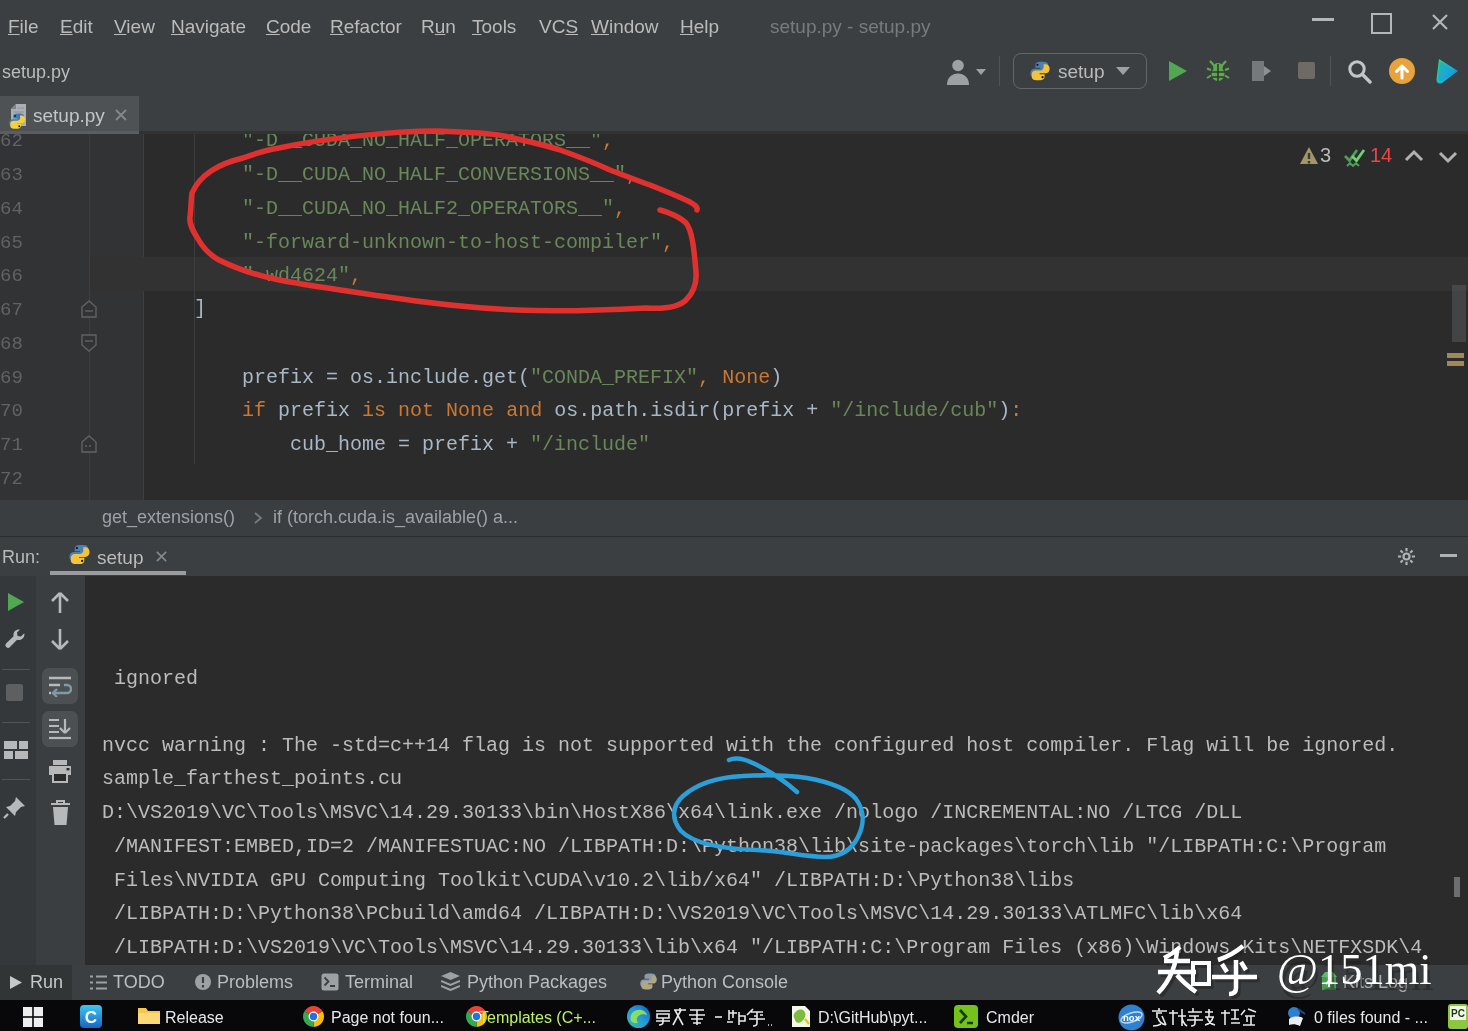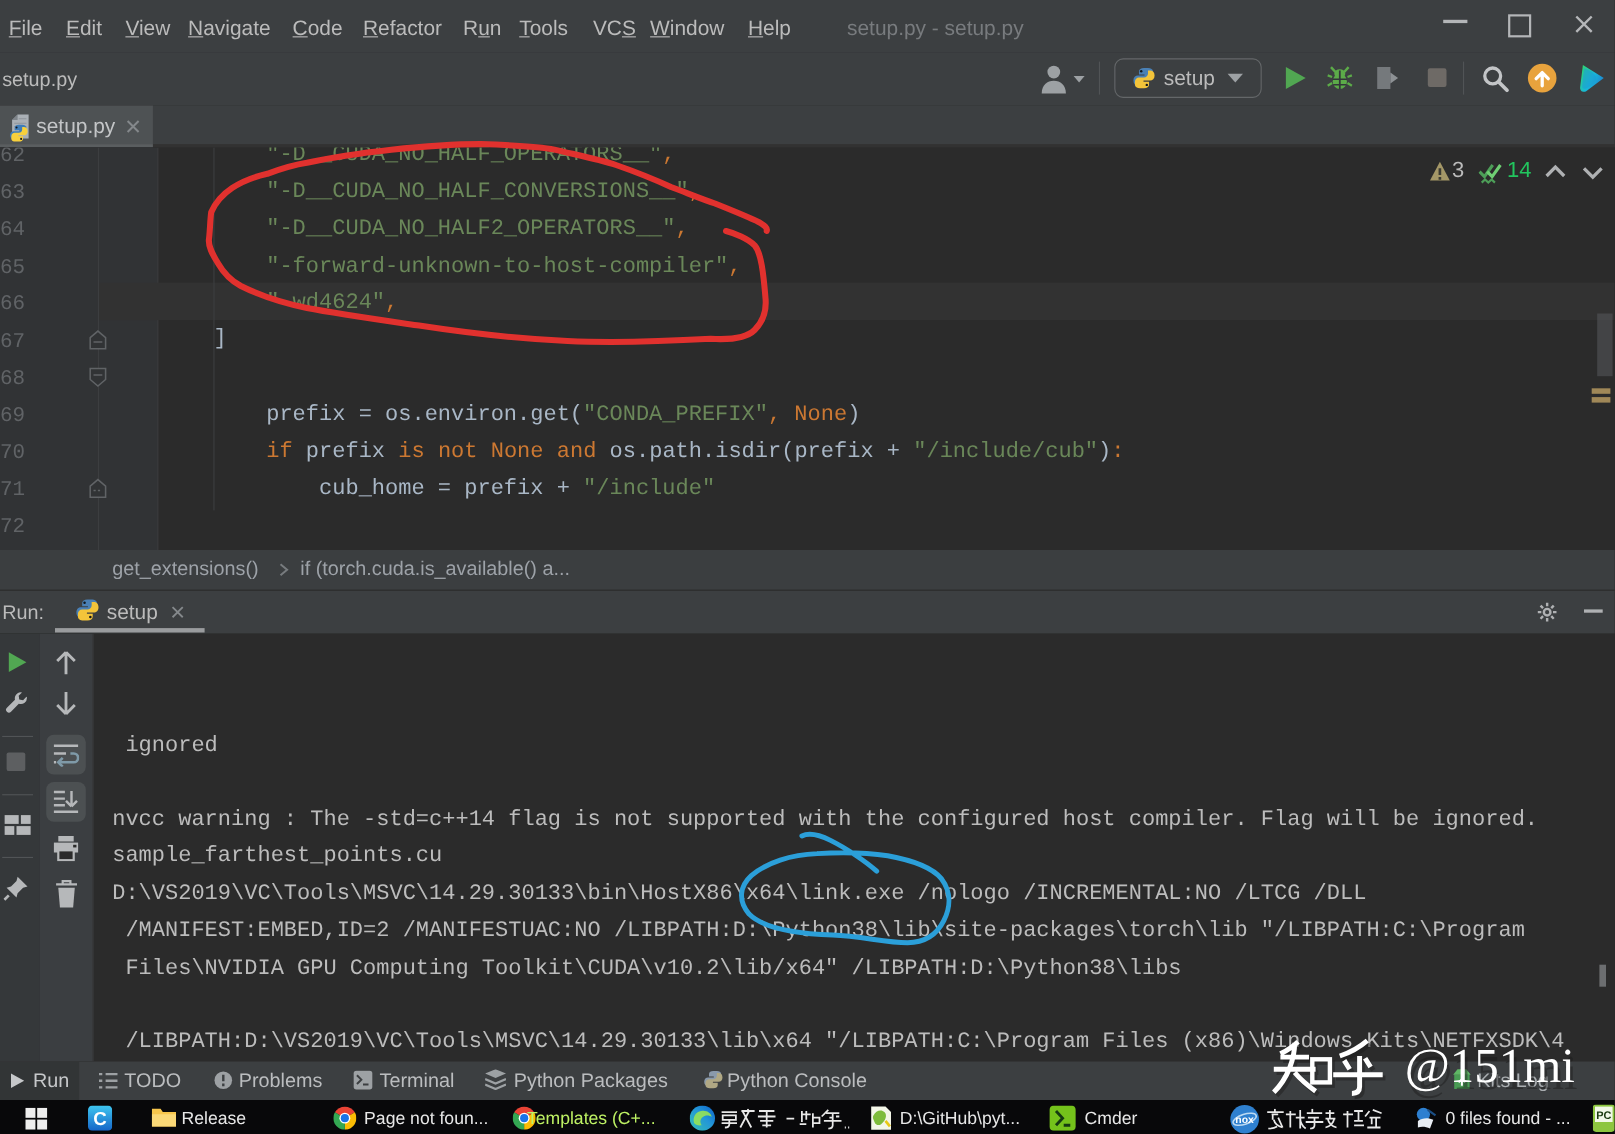--- a/index.html
+++ b/index.html
@@ -152,35 +152,35 @@
       <path d="M2 8l7-6 7 6v10H2z" fill="#313335" stroke="#606366" stroke-width="1.4"></path>
         <path d="M5 12h8" stroke="#606366" stroke-width="1.4" stroke-dasharray="2 2"></path>
     </svg>
 
     <div class="cl" style="top:-5px"><span class="s">        "-D__CUDA_NO_HALF_OPERATORS__"</span><span class="k">,</span></div>
     <div class="cl" style="top:29px"><span class="s">        "-D__CUDA_NO_HALF_CONVERSIONS__"</span><span class="k">,</span></div>
     <div class="cl" style="top:63px"><span class="s">        "-D__CUDA_NO_HALF2_OPERATORS__"</span><span class="k">,</span></div>
     <div class="cl" style="top:97px"><span class="s">        "-forward-unknown-to-host-compiler"</span><span class="k">,</span></div>
     <div class="cl" style="top:130px"><span class="s">        "-wd4624"</span><span class="k">,</span></div>
     <div class="cl" style="top:163px"><span class="n">    ]</span></div>
-    <div class="cl" style="top:232px"><span class="n">        prefix = os.environ.get(</span><span class="s">"CONDA_PREFIX"</span><span class="k">,</span><span class="n"> </span><span class="k">None</span><span class="n">)</span></div>
+    <div class="cl" style="top:232px"><span class="n">        prefix = os.include.get(</span><span class="s">"CONDA_PREFIX"</span><span class="k">,</span><span class="n"> </span><span class="k">None</span><span class="n">)</span></div>
     <div class="cl" style="top:265px"><span class="n">        </span><span class="k">if</span><span class="n"> prefix </span><span class="k">is</span><span class="n"> </span><span class="k">not</span><span class="n"> </span><span class="k">None</span><span class="n"> </span><span class="k">and</span><span class="n"> os.path.isdir(prefix + </span><span class="s">"/include/cub"</span><span class="n">)</span><span class="k">:</span></div>
     <div class="cl" style="top:299px"><span class="n">            cub_home = prefix + </span><span class="s">"/include"</span></div>
 
     <svg class="abs" style="left:1299px;top:12px" width="20" height="20" viewBox="0 0 20 20">
       <path d="M10 1L19 18H1z" fill="#a49767"></path>
         <path d="M10 7v6M10 15v2.4" stroke="#3b3b33" stroke-width="2.4"></path>
     </svg>
     <div class="abs" style="left:1320px;top:10px;font-size:20px;color:#bbbbbb">3</div>
     <svg class="abs" style="left:1344px;top:13px" width="23" height="23" viewBox="0 0 23 23">
       <path d="M1 9l4.5 4.5L13 3" fill="none" stroke="#4d9e58" stroke-width="2.8"></path>
       <path d="M8 9l4.5 4.5L20 3" fill="none" stroke="#6fcf73" stroke-width="2.8"></path>
       <path d="M3 19l3-2.8 3 2.8 3-2.8 3 2.8" fill="none" stroke="#4d9e58" stroke-width="2"></path>
     </svg>
-    <div class="abs" style="left:1370px;top:10px;font-size:20px;color:#22c55e">14</div>
+    <div class="abs" style="left:1370px;top:10px;font-size:20px;color:#ef4444">14</div>
     <svg class="abs" style="left:1404px;top:15px" width="20" height="13" viewBox="0 0 20 13">
         <path d="M2 11l8-8 8 8" fill="none" stroke="#afb1b3" stroke-width="3"></path>
       </svg>
     <svg class="abs" style="left:1438px;top:17px" width="20" height="13" viewBox="0 0 20 13">
         <path d="M2 2l8 8 8-8" fill="none" stroke="#afb1b3" stroke-width="3"></path>
       </svg>
 
     <div class="abs" style="left:1452px;top:151px;width:14px;height:57px;background:#585a5c;opacity:0.55"></div>
     <div class="abs" style="left:1447px;top:219px;width:17px;height:5px;background:#a08858"></div>
     <div class="abs" style="left:1447px;top:227px;width:17px;height:5px;background:#a08858"></div>
@@ -274,20 +274,21 @@
     </svg>
   </div>
 
   <div class="abs" style="left:0;top:576px;width:1468px;height:389px;overflow:hidden">
   <div class="co" style="top:91px"> ignored</div>
   <div class="co" style="top:158px">nvcc warning : The -std=c++14 flag is not supported with the configured host compiler. Flag will be ignored.</div>
   <div class="co" style="top:191px">sample_farthest_points.cu</div>
   <div class="co" style="top:225px">D:\VS2019\VC\Tools\MSVC\14.29.30133\bin\HostX86\x64\link.exe /nologo /INCREMENTAL:NO /LTCG /DLL</div>
   <div class="co" style="top:259px"> /MANIFEST:EMBED,ID=2 /MANIFESTUAC:NO /LIBPATH:D:\Python38\lib\site-packages\torch\lib "/LIBPATH:C:\Program</div>
   <div class="co" style="top:293px"> Files\NVIDIA GPU Computing Toolkit\CUDA\v10.2\lib/x64" /LIBPATH:D:\Python38\libs</div>
+  <div class="co" style="top:326px"> /LIBPATH:D:\Python38\PCbuild\amd64 /LIBPATH:D:\VS2019\VC\Tools\MSVC\14.29.30133\ATLMFC\lib\x64</div>
   <div class="co" style="top:360px"> /LIBPATH:D:\VS2019\VC\Tools\MSVC\14.29.30133\lib\x64 "/LIBPATH:C:\Program Files (x86)\Windows Kits\NETFXSDK\4</div>
   <div class="abs" style="left:1454px;top:301px;width:6px;height:20px;background:#6c6e70"></div>
   </div>
 
   <svg class="abs" style="left:655px;top:745px" width="235" height="130" viewBox="0 0 235 130">
     <path d="M 88 31 C 64 32 42 39 28 51 C 17 61 16 74 26 86 C 40 100 70 104 102 105 C 128 106 150 112 170 112 C 186 112 197 104 203 92 C 209 80 210 66 201 54 C 192 43 174 37 152 33 C 132 30 106 30 88 31 M 74 15 C 80 12 90 14 100 19 C 114 26 132 38 142 47" fill="none" stroke="#2b9fd9" stroke-width="4.5" stroke-linecap="round"></path>
   </svg>
 
   <div class="abs" style="left:0;top:965px;width:1468px;height:35px;background:#3c3f41"></div>
   <div class="abs" style="left:0;top:965px;width:72px;height:35px;background:#323536"></div>

